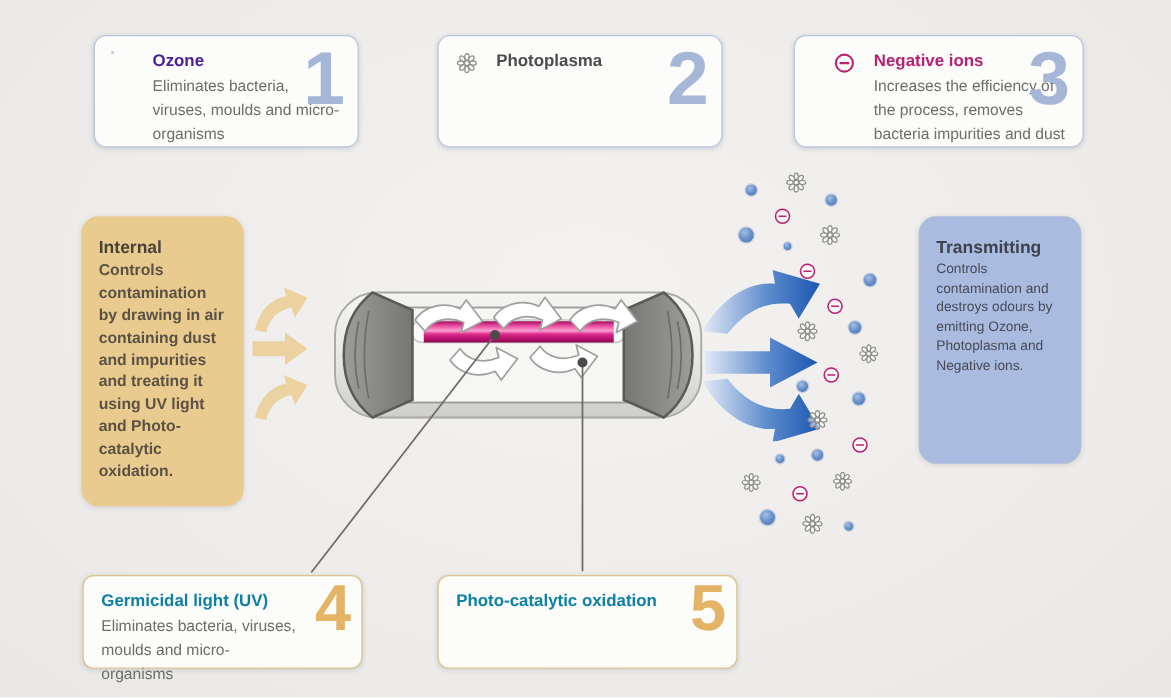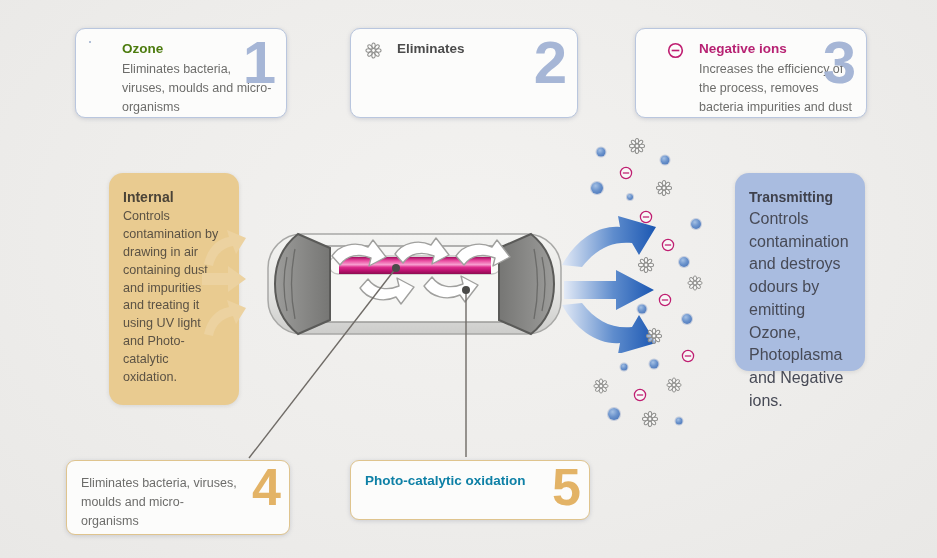--- a/index.html
+++ b/index.html
@@ -24,43 +24,43 @@
     pointer-events:none;
   }
   .num-blue{color:#a6b6d6;font-size:60px;right:12px;top:8px;}
   .num-gold{color:#e3b366;font-size:52px;right:10px;top:4px;}
   .step-icon{position:absolute;left:14px;top:13px;width:17px;height:17px;}
   .ozone-ball{
     width:15px;height:15px;border-radius:50%;
     background:radial-gradient(circle at 38% 32%, #8fb2de 0%, #4f7ec4 45%, #2c5ba8 100%);
     box-shadow:0 0 0 1px rgba(40,80,150,.35);
   }
-  .title-navy{color:#4d7c0f;}
+  .title-navy{color:#4c1d95;}
   .title-gray{color:#4c4c4c;}
   .title-magenta{color:#b72273;}
   .title-teal{color:#0e80a6;}
 
   #card1{left:75px;top:28px;width:212px;height:90px;}
   #card2{left:350px;top:28px;width:228px;height:90px;}
   #card3{left:635px;top:28px;width:232px;height:90px;padding-left:17px;}
   #card1 .inner,#card2 .inner,#card3 .inner{padding:11px 14px 10px 46px;}
   #card4{left:66px;top:460px;width:224px;height:75px;z-index:6;}
-  #card5{left:350px;top:460px;width:240px;height:60px;z-index:6;}
+  #card5{left:350px;top:460px;width:240px;height:75px;z-index:6;}
   #card4 .inner,#card5 .inner{padding:11px 52px 10px 14px;}
 
   
   .panel{position:absolute;border-radius:14px;box-sizing:border-box;padding:16px 14px;
          box-shadow:0 1px 4px rgba(120,120,120,.2);}
-  #panel-internal{left:65px;top:173px;width:130px;height:232px;background:#e9cb90;margin-left:44px;}
+  #panel-internal{left:65px;top:173px;width:130px;height:232px;background:#e9cb90;}
   #panel-transmitting{left:735px;top:173px;width:130px;height:198px;background:#a9bce0;}
   .panel-title{font-size:14px;font-weight:bold;margin-bottom:3px;}
   #panel-internal .panel-title{color:#4a4337;}
-  #panel-internal .panel-body{font-size:12.6px;color:#5b5244;line-height:1.42;}
+  #panel-internal .panel-body{font-size:12.6px;color:#5b5244;line-height:1.42;font-weight:bold;}
   #panel-transmitting .panel-title{color:#3f414c;}
-  #panel-transmitting .panel-body{font-size:16px;color:#474a56;line-height:1.42;}
+  #panel-transmitting .panel-body{font-size:11px;color:#474a56;line-height:1.42;}
 
   
   .gfx{position:absolute;pointer-events:none;}
   #device-svg{left:253px;top:212px;z-index:2;}
   #left-arrows{left:200px;top:230px;z-index:2;}
   #right-arrows{left:560px;top:213px;z-index:2;}
   #callout-svg{left:0;top:0;z-index:3;}
 
   
   #particle-field{position:absolute;left:0;top:0;width:937px;height:558px;z-index:2;pointer-events:none;}
@@ -95,21 +95,21 @@
             <ellipse cx="10" cy="4.2" rx="2" ry="3.1" transform="rotate(90 10 10)"></ellipse>
             <ellipse cx="10" cy="4.2" rx="2" ry="3.1" transform="rotate(135 10 10)"></ellipse>
             <ellipse cx="10" cy="4.2" rx="2" ry="3.1" transform="rotate(180 10 10)"></ellipse>
             <ellipse cx="10" cy="4.2" rx="2" ry="3.1" transform="rotate(225 10 10)"></ellipse>
             <ellipse cx="10" cy="4.2" rx="2" ry="3.1" transform="rotate(270 10 10)"></ellipse>
             <ellipse cx="10" cy="4.2" rx="2" ry="3.1" transform="rotate(315 10 10)"></ellipse>
             <circle cx="10" cy="10" r="2.3"></circle>
           </g>
         </svg>
       </span>
-      <div class="card-title title-gray">Eliminates</div>
+      <div class="card-title title-gray">Photoplasma</div>
       <div class="card-number num-blue">2</div>
     </div>
   </div>
 
   <div class="card blue" id="card3">
     <div class="inner">
       <span class="step-icon">
         <svg viewBox="0 0 20 20" width="17" height="17">
           <circle cx="10" cy="10" r="8" fill="none" stroke="#bf1e71" stroke-width="1.9"></circle>
           <line x1="5.5" y1="10" x2="14.5" y2="10" stroke="#bf1e71" stroke-width="1.9"></line>
@@ -357,20 +357,21 @@
       <ellipse cx="10" cy="4.2" rx="2" ry="3.1" transform="rotate(270 10 10)"></ellipse>
       <ellipse cx="10" cy="4.2" rx="2" ry="3.1" transform="rotate(315 10 10)"></ellipse>
       <circle cx="10" cy="10" r="2.3"></circle>
     </g>
   </svg>
       <div class="ozone-dot particle" style="height: 7px; width: 7px; left: 679px; top: 421px;"></div>
     </div>
 
   <div class="card tan" id="card4">
     <div class="inner">
+      <div class="card-title title-teal">Germicidal light (UV)</div>
       <div class="card-body">Eliminates bacteria, viruses, moulds and micro-organisms</div>
       <div class="card-number num-gold">4</div>
     </div>
   </div>
 
   <div class="card tan" id="card5">
     <div class="inner">
       <div class="card-title title-teal">Photo-catalytic oxidation</div>
       <div class="card-number num-gold">5</div>
     </div>

